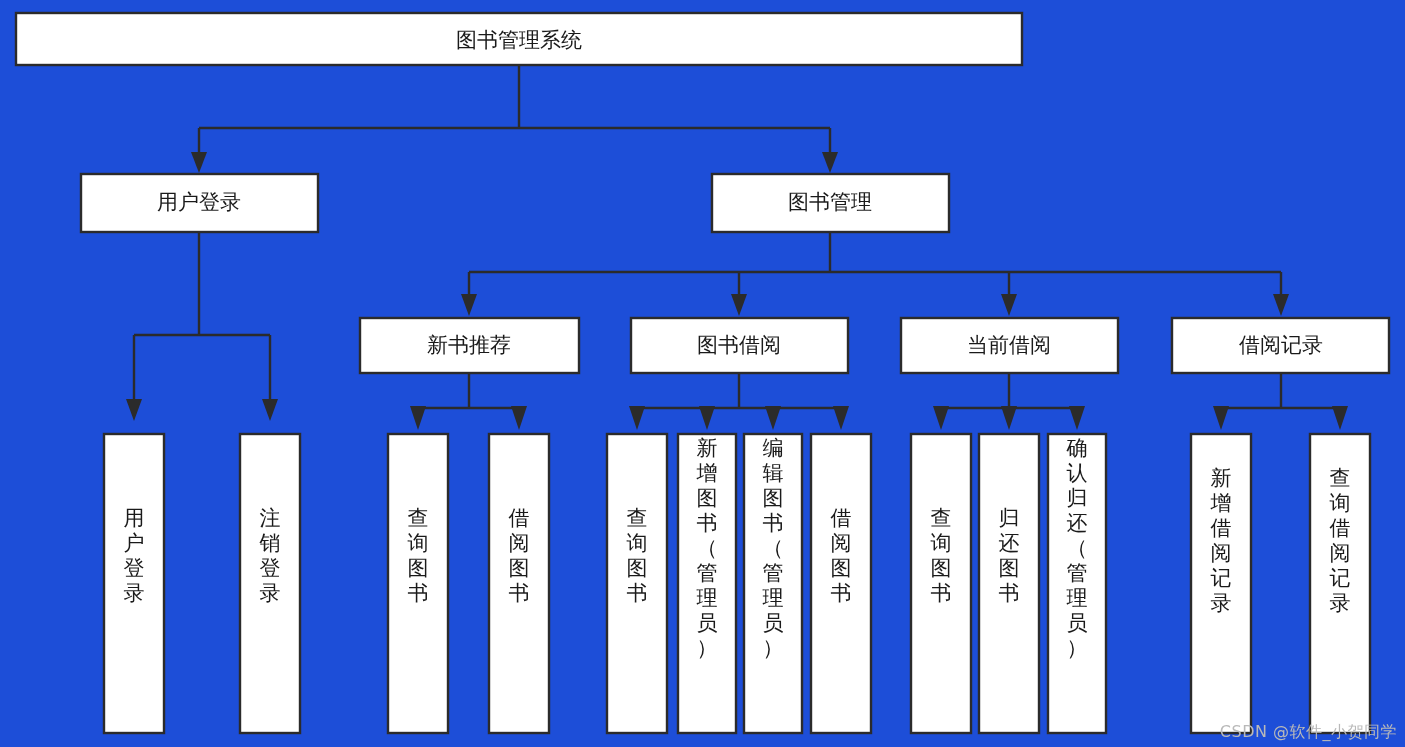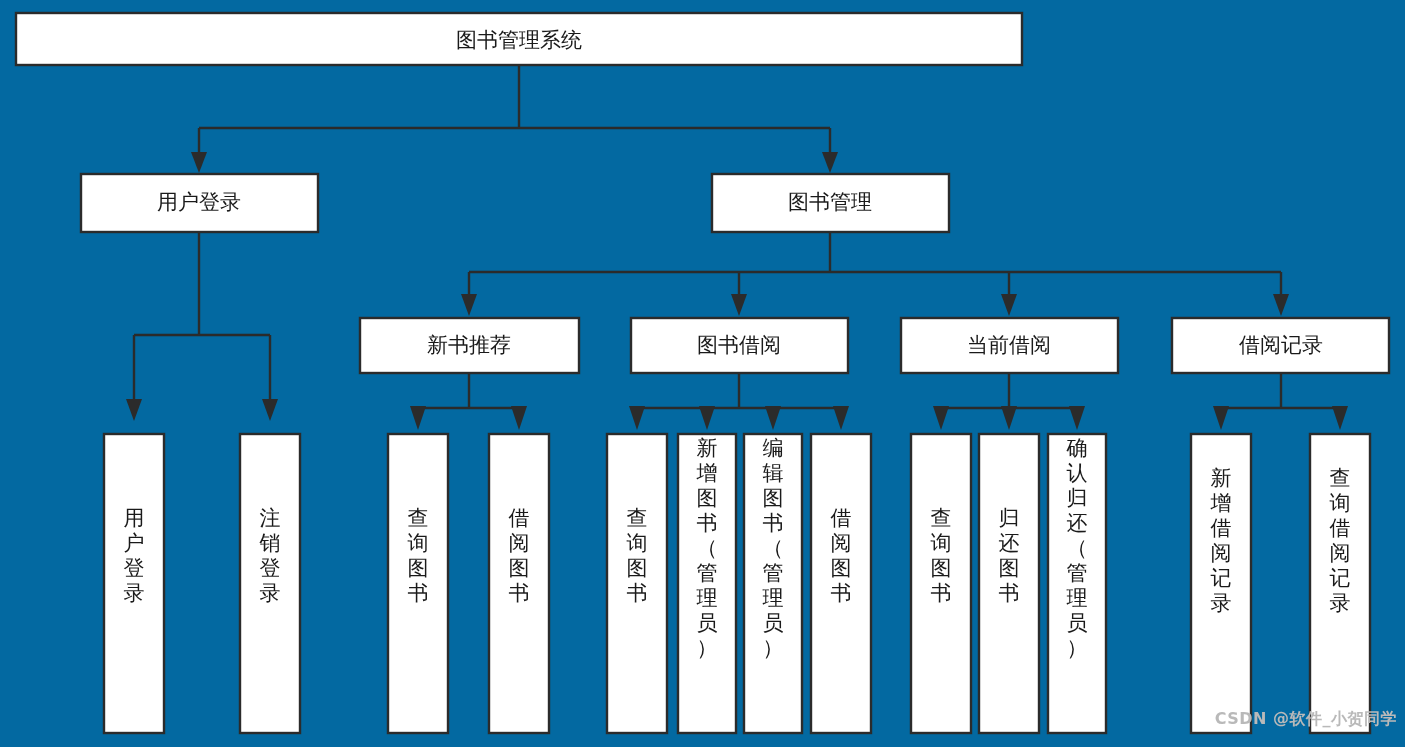--- a/index.html
+++ b/index.html
@@ -8,21 +8,21 @@
     padding: 0;
     background: #ffffff;
   }
   body {
     font-family: "DejaVu Sans", "Liberation Sans", sans-serif;
   }
   #diagram-root {
     position: relative;
     width: 1405px;
     height: 747px;
-    background: #0369a1;
+    background: #1d4ed8;
     overflow: hidden;
   }
   svg.flow {
     position: absolute;
     left: 0;
     top: 0;
     width: 1405px;
     height: 747px;
     display: block;
   }
@@ -51,29 +51,28 @@
   }
   .node-label-vert {
     fill: #1a1a1a;
     font-family: "DejaVu Sans", "Liberation Sans", sans-serif;
     font-size: 21px;
     text-anchor: middle;
   }
   .watermark {
     position: absolute;
     right: 8px;
-    bottom: 17px;
+    bottom: 4px;
     font-family: "DejaVu Sans", "Liberation Sans", sans-serif;
     font-size: 16px;
     color: #b9b9b9;
     white-space: nowrap;
     letter-spacing: 0.5px;
     pointer-events: none;
     user-select: none;
-    font-weight: bold;
   }
 </style>
 </head>
 <body>
 
 <div id="diagram-root">
 
   <svg class="flow" viewBox="0 0 1405 747" xmlns="http://www.w3.org/2000/svg">
 
     <g>

